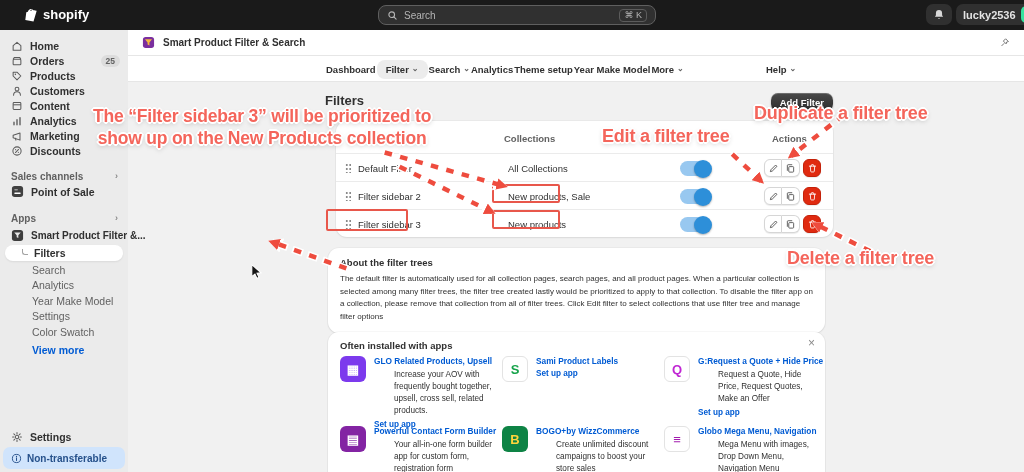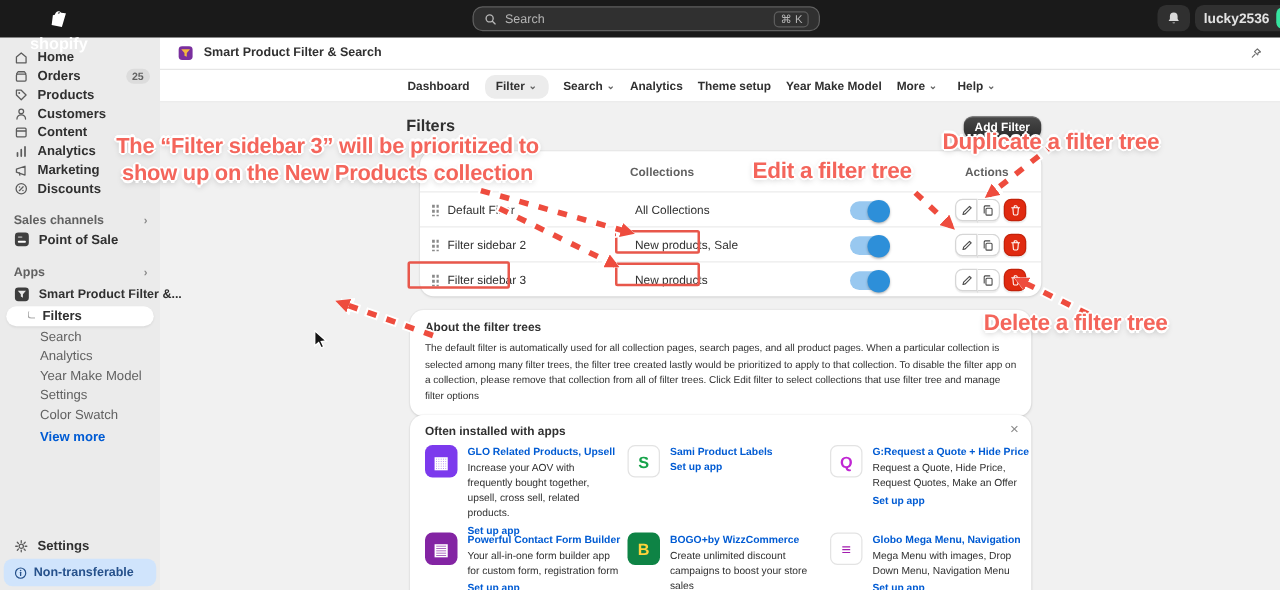--- a/index.html
+++ b/index.html
@@ -2,21 +2,21 @@
 <html><head>
 <meta charset="utf-8">
 <style>
   * { box-sizing: border-box; margin: 0; padding: 0; }
   html,body { width:1024px; height:472px; overflow:hidden; }
   body { position:relative; font-family:"Liberation Sans", sans-serif; background:#f1f1f1; color:#303030; }
   svg { display:block; }
 
   
   .topbar { position:absolute; left:0; top:0; width:1024px; height:30px; background:#1a1a1a; z-index:10; }
-  .brand { position:absolute; left:24px; top:7px; display:flex; align-items:center; gap:5px; color:#fff; font-size:13px; font-weight:700;flex-direction:column; }
+  .brand { position:absolute; left:24px; top:7px; display:flex; align-items:center; gap:5px; color:#fff; font-size:13px; font-weight:700; }
   .search { position:absolute; left:378px; top:5px; width:278px; height:20px; background:#303030; border:1px solid #5f5f5f; border-radius:8px; display:flex; align-items:center; gap:6px; padding:0 8px; }
   .search input { flex:1; background:transparent; border:none; outline:none; color:#d5d5d5; font-size:10px; font-family:inherit; }
   .search input::placeholder { color:#b5b5b5; }
   .kbd { font-size:9px; color:#b5b5b5; border:1px solid #5c5c5c; border-radius:4px; padding:1px 4px; line-height:1; }
   .bellbtn { position:absolute; left:926px; top:4px; width:26px; height:21px; background:#303030; border-radius:7px; display:flex; align-items:center; justify-content:center; }
   .userchip { position:absolute; left:956px; top:4px; height:21px; background:#303030; border-radius:7px; display:flex; align-items:center; gap:5px; padding:2px 2px 2px 7px; }
   .userchip .uname { font-size:11px; color:#e3e3e3; font-weight:600; }
   .avatar { width:17px; height:17px; border-radius:5px; background:#36e39f; color:#0b3d2c; font-size:8px; font-weight:700; display:flex; align-items:center; justify-content:center; }
 
   
@@ -32,21 +32,21 @@
   .viewmore { height:16px; display:flex; align-items:center; padding-left:32px; font-size:10.5px; font-weight:600; color:#005bd3; margin-top:2px; }
   .s-bottom { position:absolute; left:0; bottom:28px; width:128px; }
   .s-banner { position:absolute; left:3px; right:3px; bottom:3px; height:22px; background:#d0e4fc; border-radius:7px; display:flex; align-items:center; gap:5px; padding:0 8px; font-size:10px; font-weight:600; color:#26518b; }
   .iconbox { width:13px; height:13px; border-radius:3px; flex:none; }
 
   
   .appbar { position:absolute; left:128px; top:30px; width:896px; height:26px; background:#fff; border-bottom:1px solid #e6e6e6; display:flex; align-items:center; padding:0 14px; gap:8px; z-index:4; }
   .appbar .title { font-size:10px; font-weight:600; color:#303030; }
   .appbar .pin { margin-left:auto; }
   .tabsbar { position:absolute; left:128px; top:56px; width:896px; height:26px; background:#fff; border-bottom:1px solid #e6e6e6; z-index:4; }
-  .tabs { position:absolute; left:198px; top:0; height:26px; display:flex; align-items:center; gap:12px; }
+  .tabs { position:absolute; left:198px; top:0; height:26px; display:flex; align-items:center; gap:1px; }
   .tab { font-size:9.5px; font-weight:600; color:#303030; display:flex; align-items:center; gap:3px; white-space:nowrap; }
   .tab .chev { font-size:8px; color:#616161; margin-top:-2px; }
   .tab.active { background:#ececec; border-radius:8px; padding:4px 9px; }
   .helptab { position:absolute; left:638px; top:0; height:26px; display:flex; align-items:center; }
 
   
   .pagehead { position:absolute; left:325px; top:90px; width:500px; height:24px; z-index:3; }
   .pagetitle { position:absolute; left:0; top:3px; font-size:13px; font-weight:700; color:#303030; }
   .addbtn { position:absolute; right:-8px; top:3px; height:18px; padding:0 9px; background:linear-gradient(#4a4a4a,#2b2b2b); border:none; border-radius:7px; color:#fff; font-size:9.5px; font-weight:600; font-family:inherit; box-shadow:inset 0 1px 0 rgba(255,255,255,.2), 0 1px 2px rgba(0,0,0,.3); }
   .card { position:absolute; background:#fff; border-radius:11px; box-shadow:0 1px 2px rgba(0,0,0,.07), 0 0 0 1px rgba(0,0,0,.03); z-index:2; }
@@ -76,21 +76,21 @@
   .appcard { width:162px; display:flex; gap:8px; }
   .appicon { width:26px; height:26px; border-radius:6px; flex:none; display:flex; align-items:center; justify-content:center; font-size:13px; font-weight:700; }
   .ai-0 { background:#7c3aed; color:#fff; }
   .ai-1 { background:#fff; border:1px solid #e3e3e3; color:#16a34a; }
   .ai-2 { background:#fff; border:1px solid #e3e3e3; color:#c026d3; }
   .ai-3 { background:#8324a3; color:#fff; }
   .ai-4 { background:#0e8345; color:#ffd43b; }
   .ai-5 { background:#fff; border:1px solid #e3e3e3; color:#a21caf; }
   .appinfo { width:122px; }
   .appname { font-size:8.3px; font-weight:700; color:#005bd3; white-space:nowrap; }
-  .appdesc { margin-top:3px; font-size:8.2px; line-height:12px; color:#303030; }
+  .appdesc { margin-top:3px; font-size:8.2px; line-height:12px; color:#303030;margin-left:20px; }
   .appcta { margin-top:3px; font-size:8.2px; font-weight:600; color:#005bd3; }
 
   
   .hl-box { position:absolute; border:2px solid #e8574b; border-radius:2px; z-index:40; pointer-events:none; }
   .ann { position:absolute; z-index:60; color:#f4655b; font-weight:700; pointer-events:none; letter-spacing:-.2px;
          text-shadow:-2px 0 #fff, 2px 0 #fff, 0 -2px #fff, 0 2px #fff, -1px -1px #fff, 1px 1px #fff, -1px 1px #fff, 1px -1px #fff, 0 2px 5px rgba(0,0,0,.28);text-align:center; }
   #arrow-layer { position:absolute; left:0; top:0; width:1024px; height:472px; z-index:50; pointer-events:none; }
   #cursor { position:absolute; left:251px; top:264px; z-index:70; pointer-events:none; }
 </style>
 </head>

